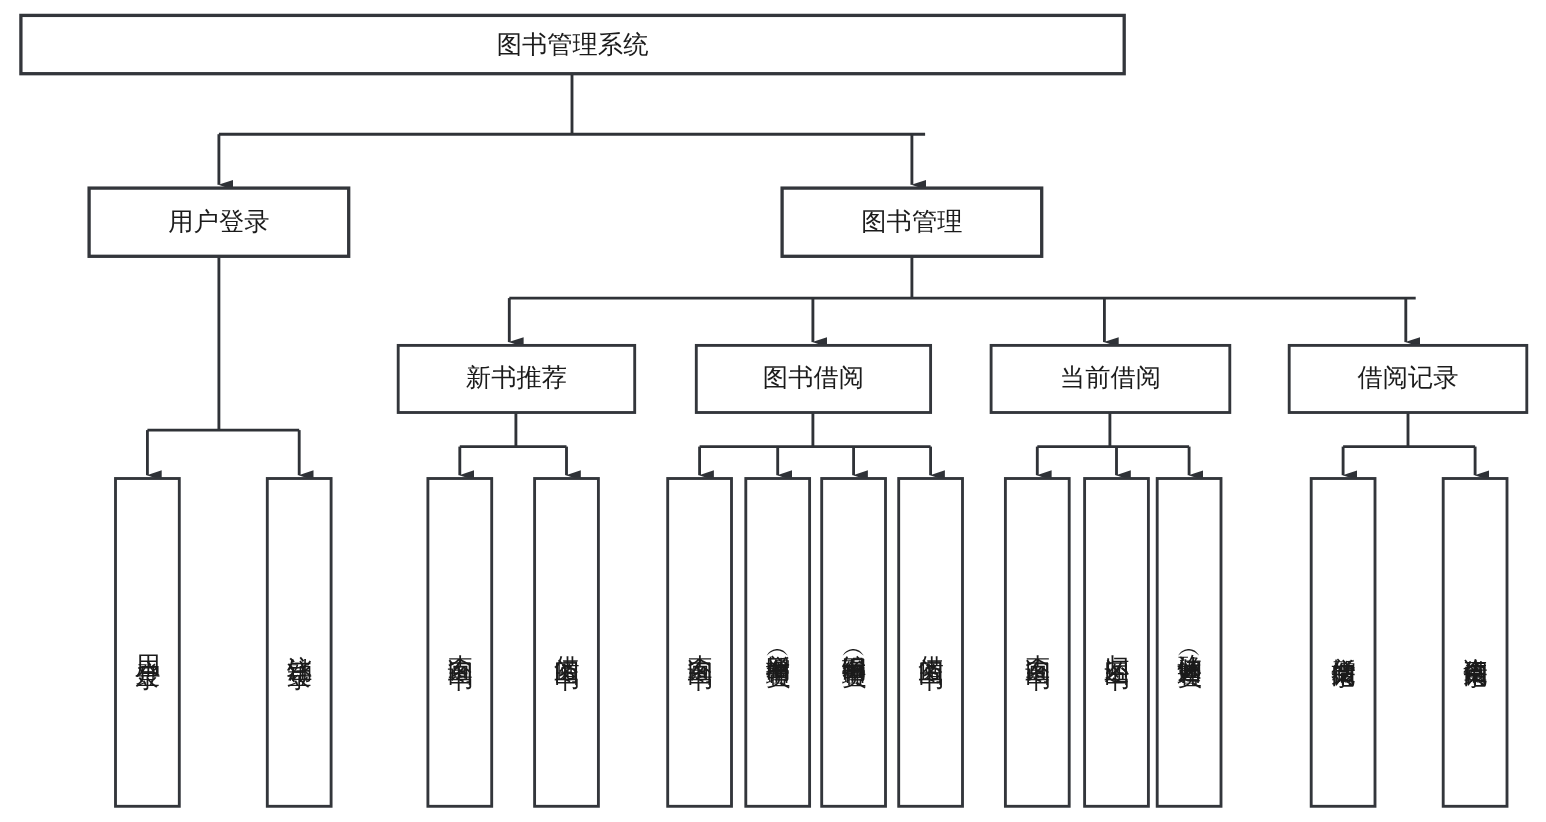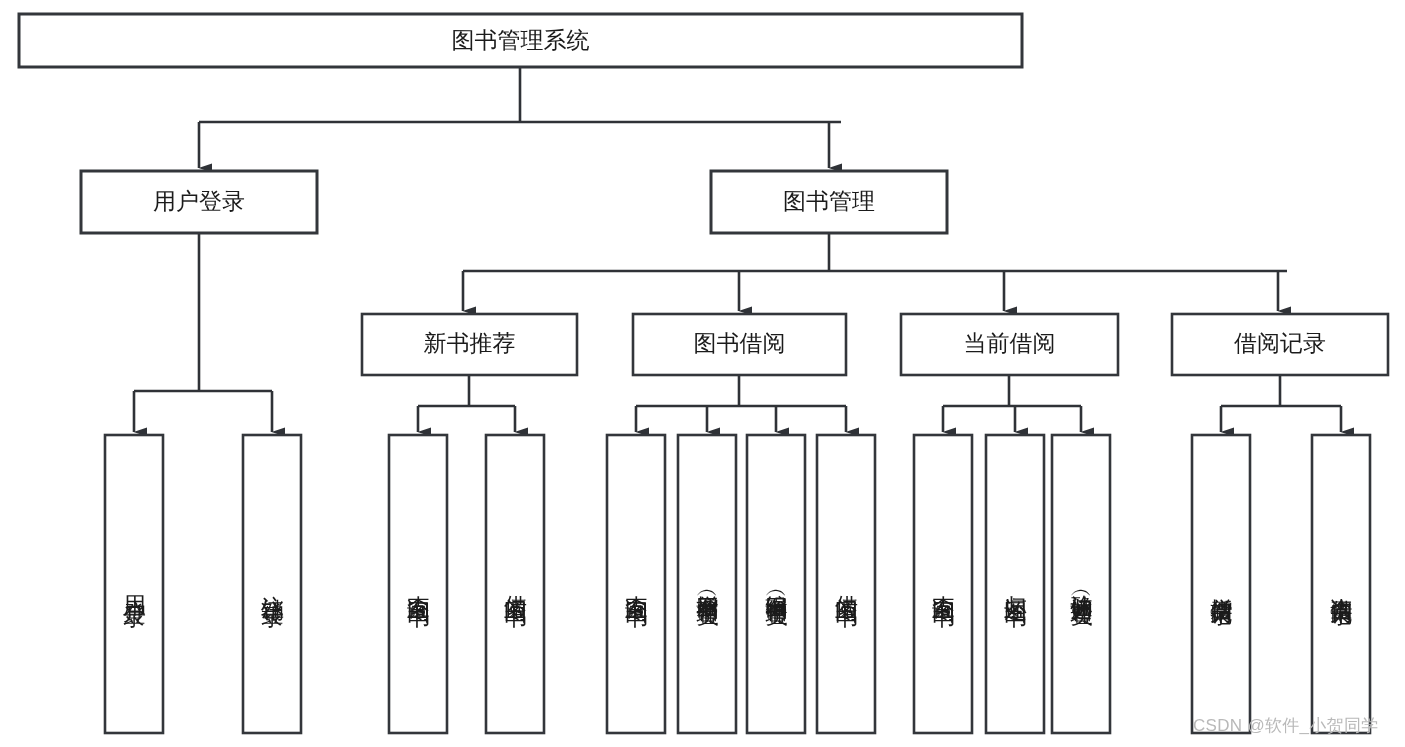--- a/index.html
+++ b/index.html
@@ -229,15 +229,14 @@
   <div class="vert-box" style="left:1052px; top:435px; width:58px; height:298px;">
     <span class="vert-text tight">确认归还（管理员）</span>
   </div>
   <div class="vert-box" style="left:1192px; top:435px; width:58px; height:298px;">
     <span class="vert-text tight">新增借阅记录</span>
   </div>
   <div class="vert-box" style="left:1312px; top:435px; width:58px; height:298px;">
     <span class="vert-text tight">查询借阅记录</span>
   </div>
 
-  <div class="watermark">CSDN @软件_小贺同学</div>
 
 </div>
 
 </body></html>

